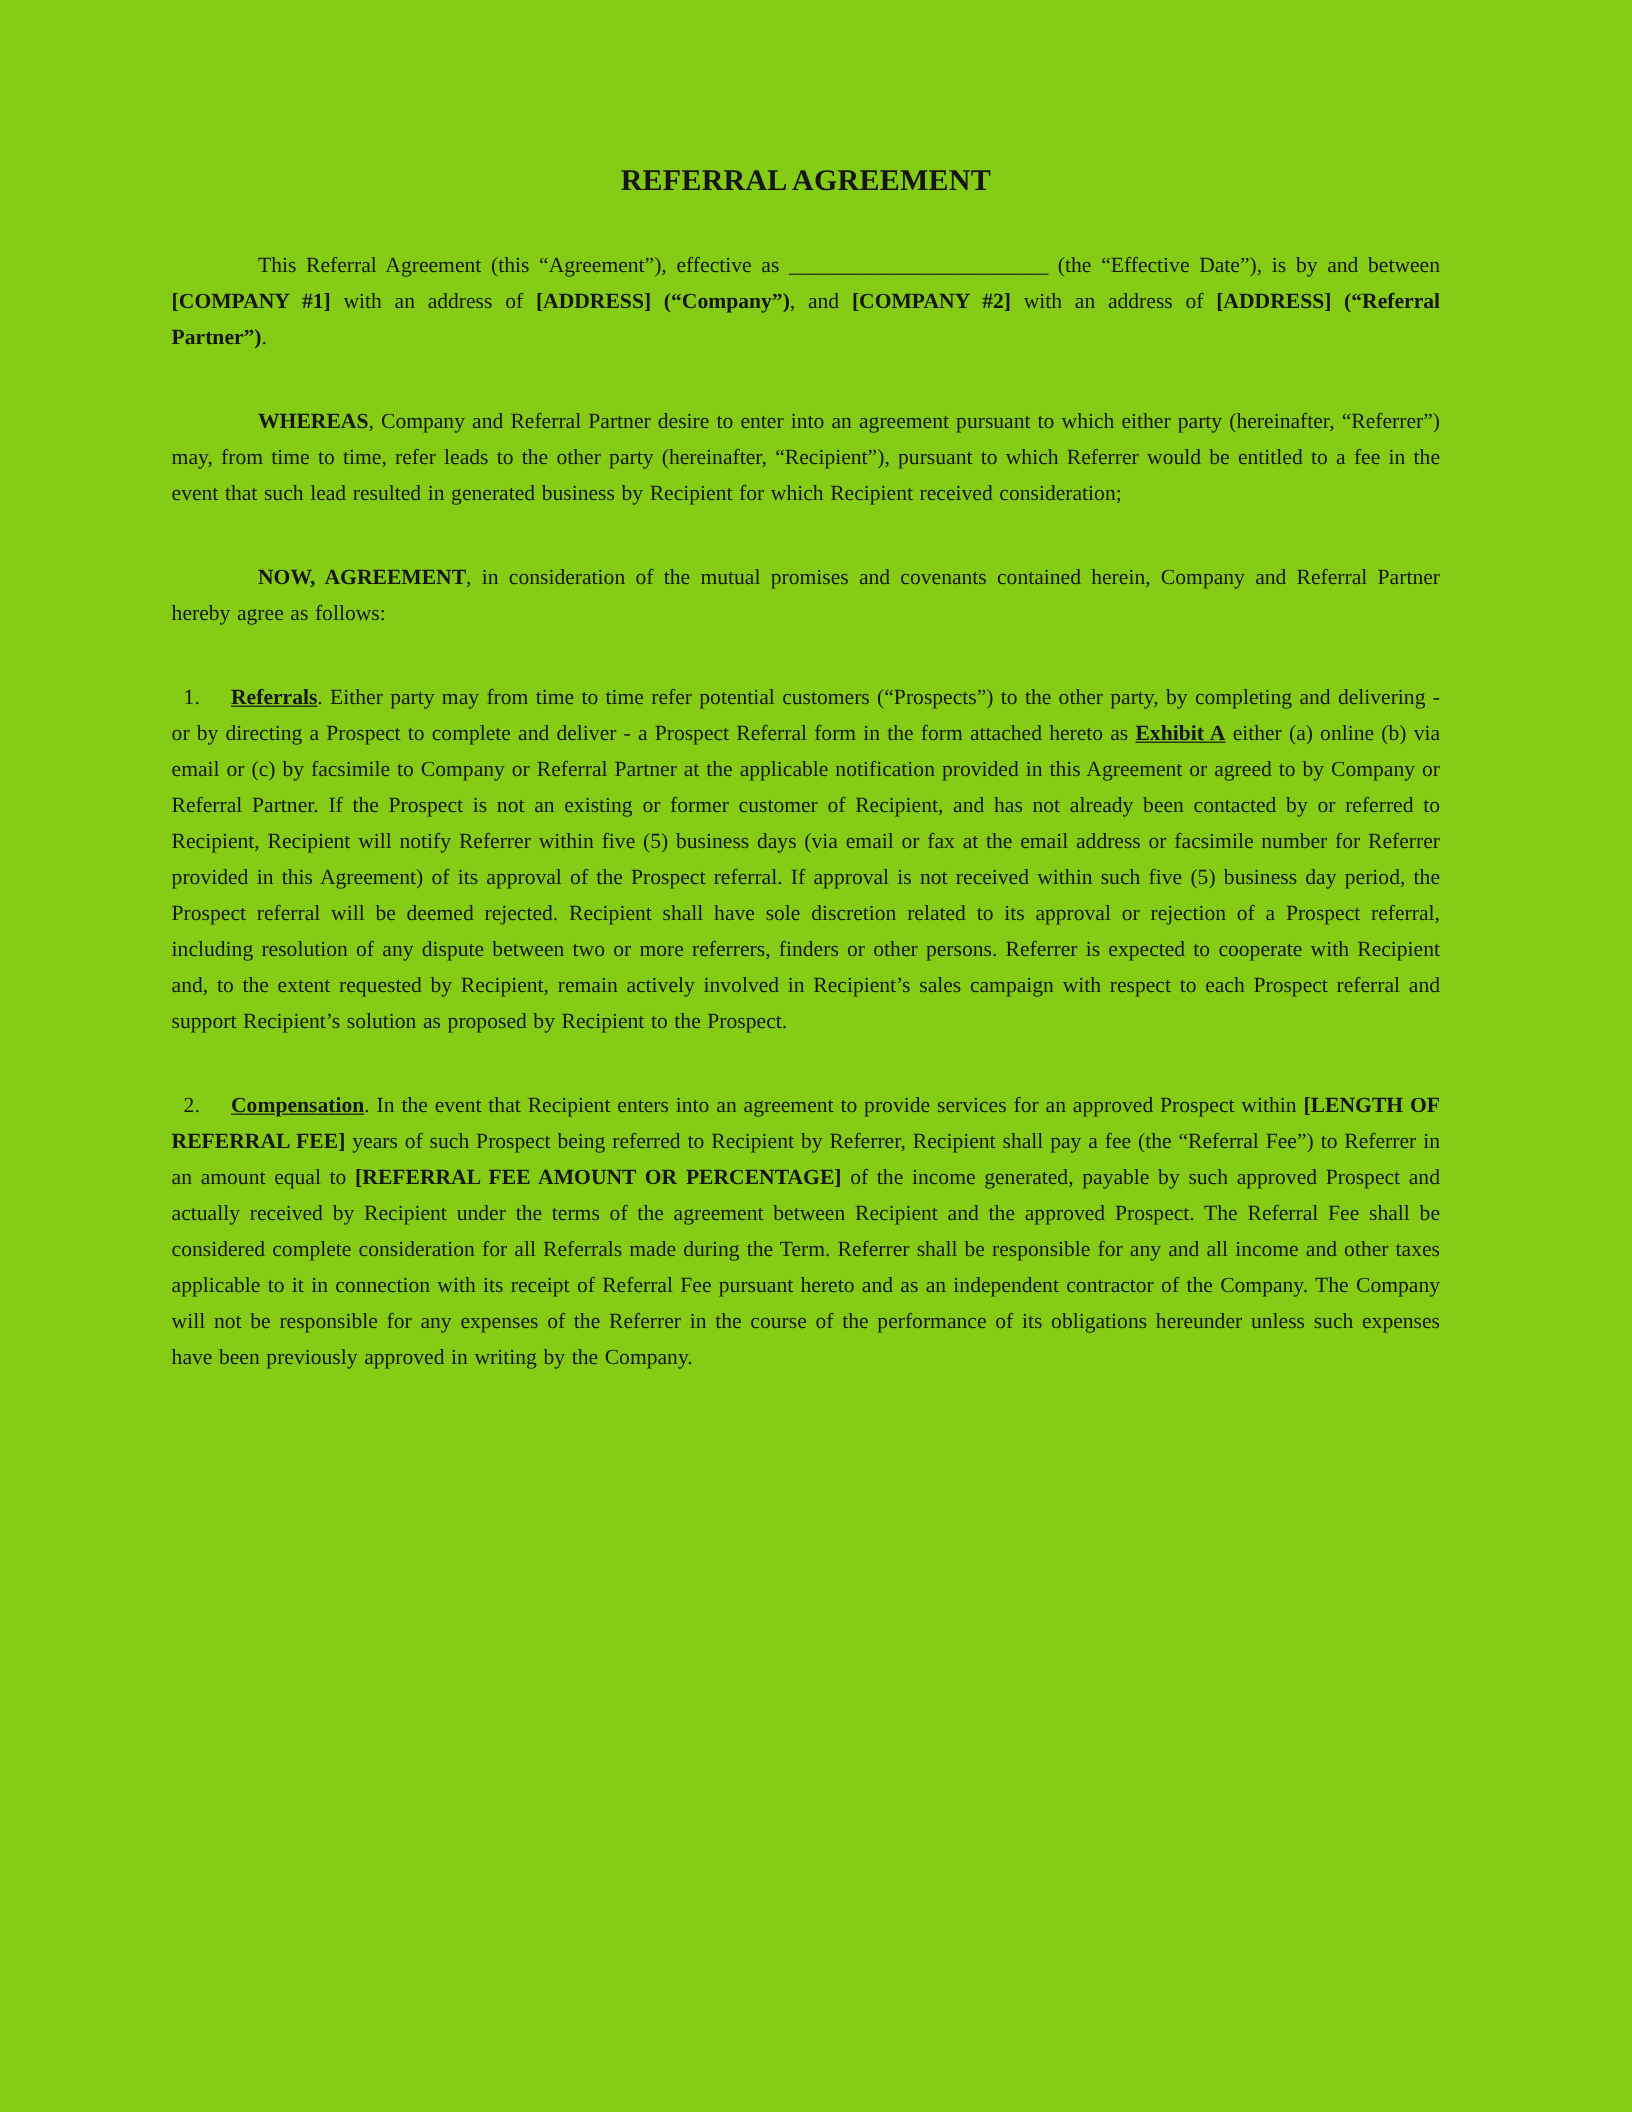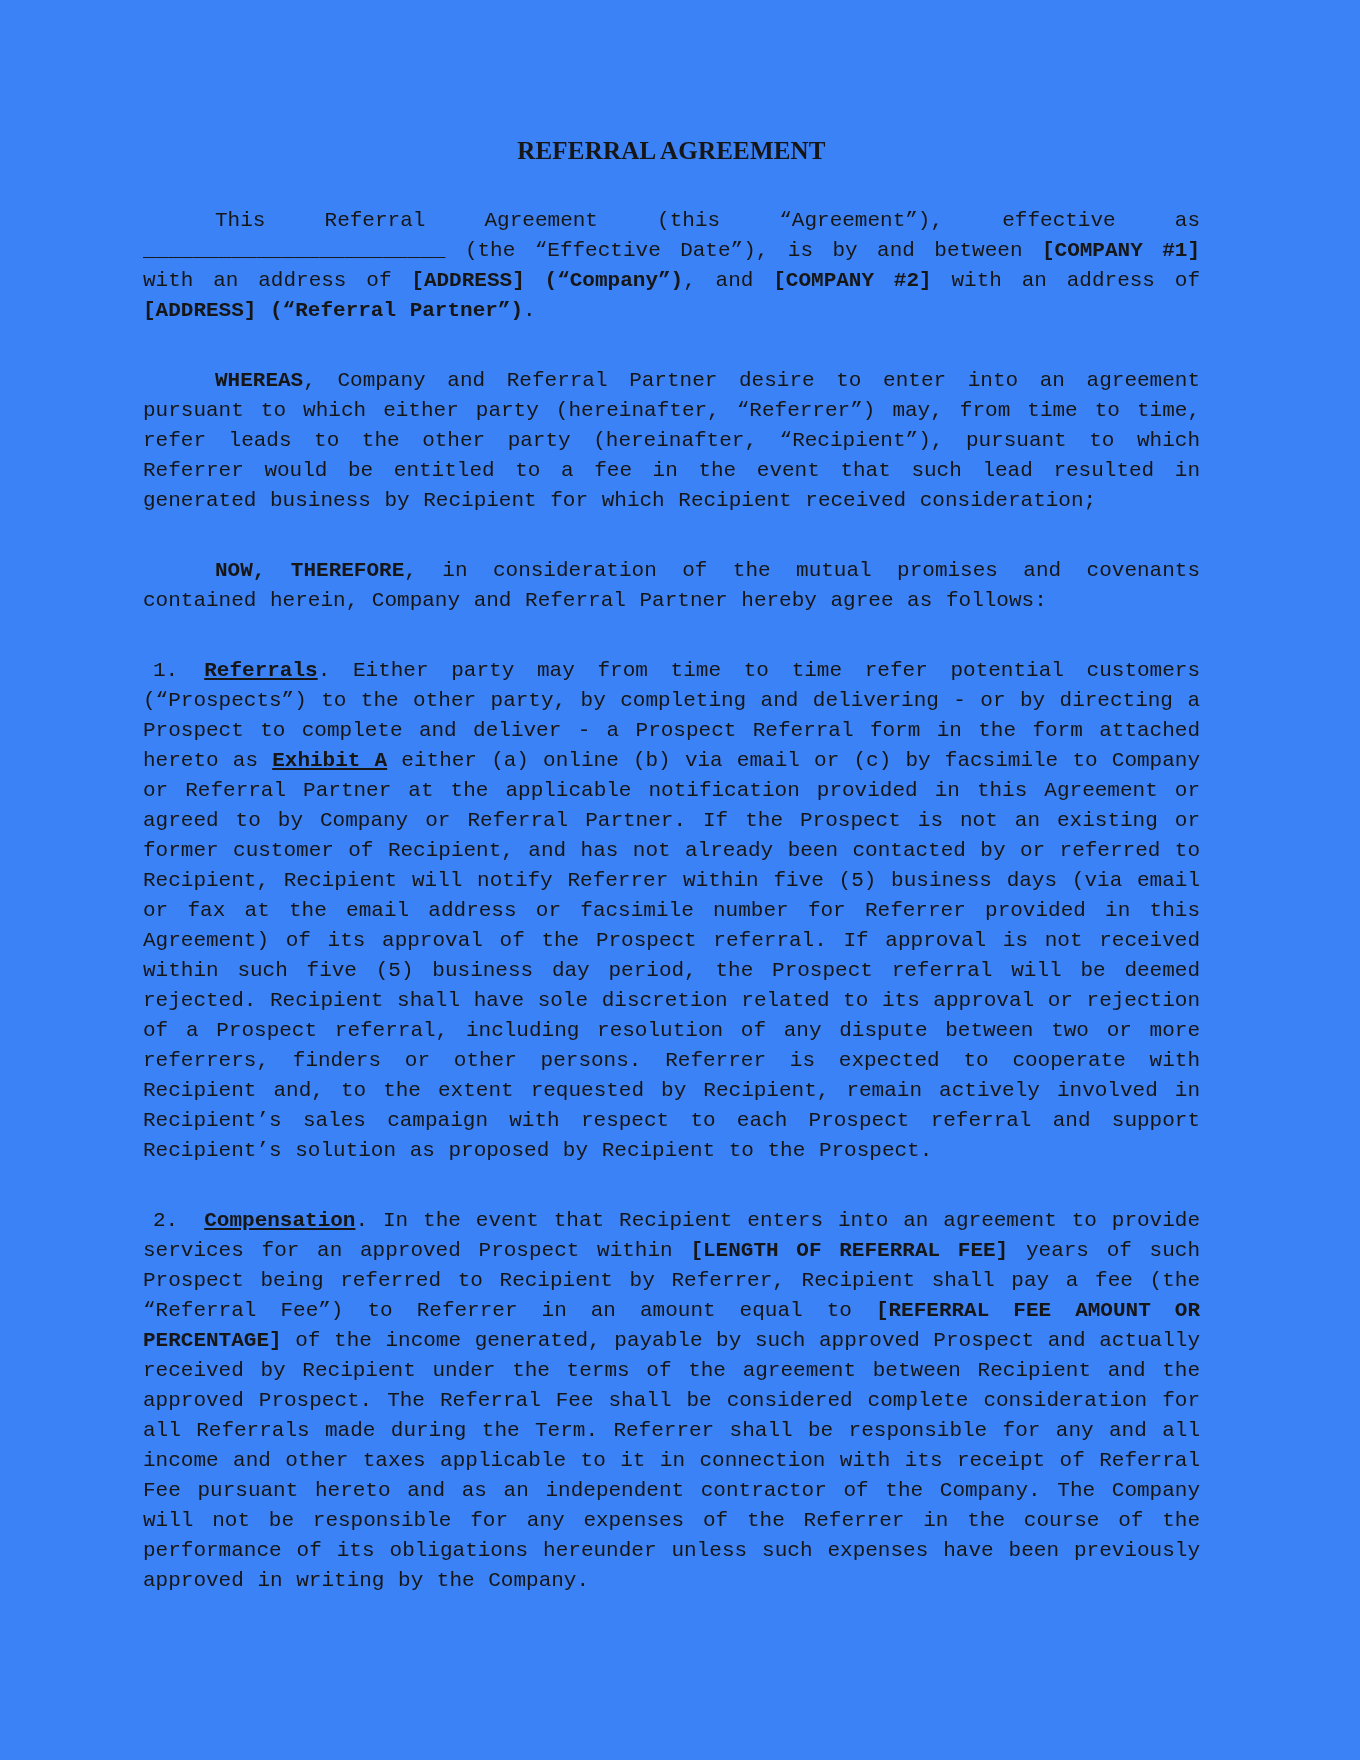--- a/index.html
+++ b/index.html
@@ -12,50 +12,49 @@
     height: 1760px;
     overflow: hidden;
     font-family: "Liberation Serif", "DejaVu Serif", serif;
     color: #161616;
   }
   .page {
     box-sizing: border-box;
     width: 1360px;
     height: 1760px;
     padding: 136px 160px 12px 143px;
-    background: #3b82f6;
+    background: #84cc16;
   }
   .doc-title {
     margin: 0;
     font-size: 25px;
     line-height: 30px;
     font-weight: bold;
     text-align: center;
     letter-spacing: 0.2px;
   }
   p.para {
     margin: 40px 0 0 0;
-    font-size: 21px;
+    font-size: 18px;
     line-height: 30px;
     text-align: justify;
     word-spacing: 1px;
-    font-family: Liberation Mono, monospace;
   }
   p.indent { text-indent: 72px; }
   p.list   { text-indent: 10px; }
   p.justify-last { text-align-last: justify; }
   .b { font-weight: bold; }
   .u { text-decoration: underline; }
   .num { margin-right: 26px; }
 </style>
 </head>
 <body>
 
 <div class="page">
   <h1 class="doc-title">REFERRAL AGREEMENT</h1>
   <div>
       <p class="para indent"><span>This Referral Agreement (this “Agreement”), effective as </span><span>________________________</span><span> (the “Effective Date”), is by and between </span><span class="b">[COMPANY #1]</span><span> with an address of </span><span class="b">[ADDRESS]</span><span> </span><span class="b">(“Company”)</span><span>, and </span><span class="b">[COMPANY #2]</span><span> with an address of </span><span class="b">[ADDRESS] (“Referral Partner”)</span><span>.</span></p>
       <p class="para indent"><span class="b">WHEREAS</span><span>, Company and Referral Partner desire to enter into an agreement pursuant to which either party (hereinafter, “Referrer”) may, from time to time, refer leads to the other party (hereinafter, “Recipient”), pursuant to which Referrer would be entitled to a fee in the event that such lead resulted in generated business by Recipient for which Recipient received consideration;</span></p>
-      <p class="para indent"><span class="b">NOW, THEREFORE</span><span>, in consideration of the mutual promises and covenants contained herein, Company and Referral Partner hereby agree as follows:</span></p>
+      <p class="para indent"><span class="b">NOW, AGREEMENT</span><span>, in consideration of the mutual promises and covenants contained herein, Company and Referral Partner hereby agree as follows:</span></p>
       <p class="para list"><span class="num">1.</span><span class="b u">Referrals</span><span>. Either party may from time to time refer potential customers (“Prospects”) to the other party, by completing and delivering - or by directing a Prospect to complete and deliver - a Prospect Referral form in the form attached hereto as </span><span class="b u">Exhibit A</span><span> either (a) online (b) via email or (c) by facsimile to Company or Referral Partner at the applicable notification provided in this Agreement or agreed to by Company or Referral Partner. If the Prospect is not an existing or former customer of Recipient, and has not already been contacted by or referred to Recipient, Recipient will notify Referrer within five (5) business days (via email or fax at the email address or facsimile number for Referrer provided in this Agreement) of its approval of the Prospect referral. If approval is not received within such five (5) business day period, the Prospect referral will be deemed rejected. Recipient shall have sole discretion related to its approval or rejection of a Prospect referral, including resolution of any dispute between two or more referrers, finders or other persons. Referrer is expected to cooperate with Recipient and, to the extent requested by Recipient, remain actively involved in Recipient’s sales campaign with respect to each Prospect referral and support Recipient’s solution as proposed by Recipient to the Prospect.</span></p>
       <p class="para list"><span class="num">2.</span><span class="b u">Compensation</span><span>. In the event that Recipient enters into an agreement to provide services for an approved Prospect within </span><span class="b">[LENGTH OF REFERRAL FEE]</span><span> years of such Prospect being referred to Recipient by Referrer, Recipient shall pay a fee (the “Referral Fee”) to Referrer in an amount equal to </span><span class="b">[REFERRAL FEE AMOUNT OR PERCENTAGE]</span><span> of the income generated, payable by such approved Prospect and actually received by Recipient under the terms of the agreement between Recipient and the approved Prospect. The Referral Fee shall be considered complete consideration for all Referrals made during the Term. Referrer shall be responsible for any and all income and other taxes applicable to it in connection with its receipt of Referral Fee pursuant hereto and as an independent contractor of the Company. The Company will not be responsible for any expenses of the Referrer in the course of the performance of its obligations hereunder unless such expenses have been previously approved in writing by the Company.</span></p>
     </div>
 </div>
 
 </body></html>

